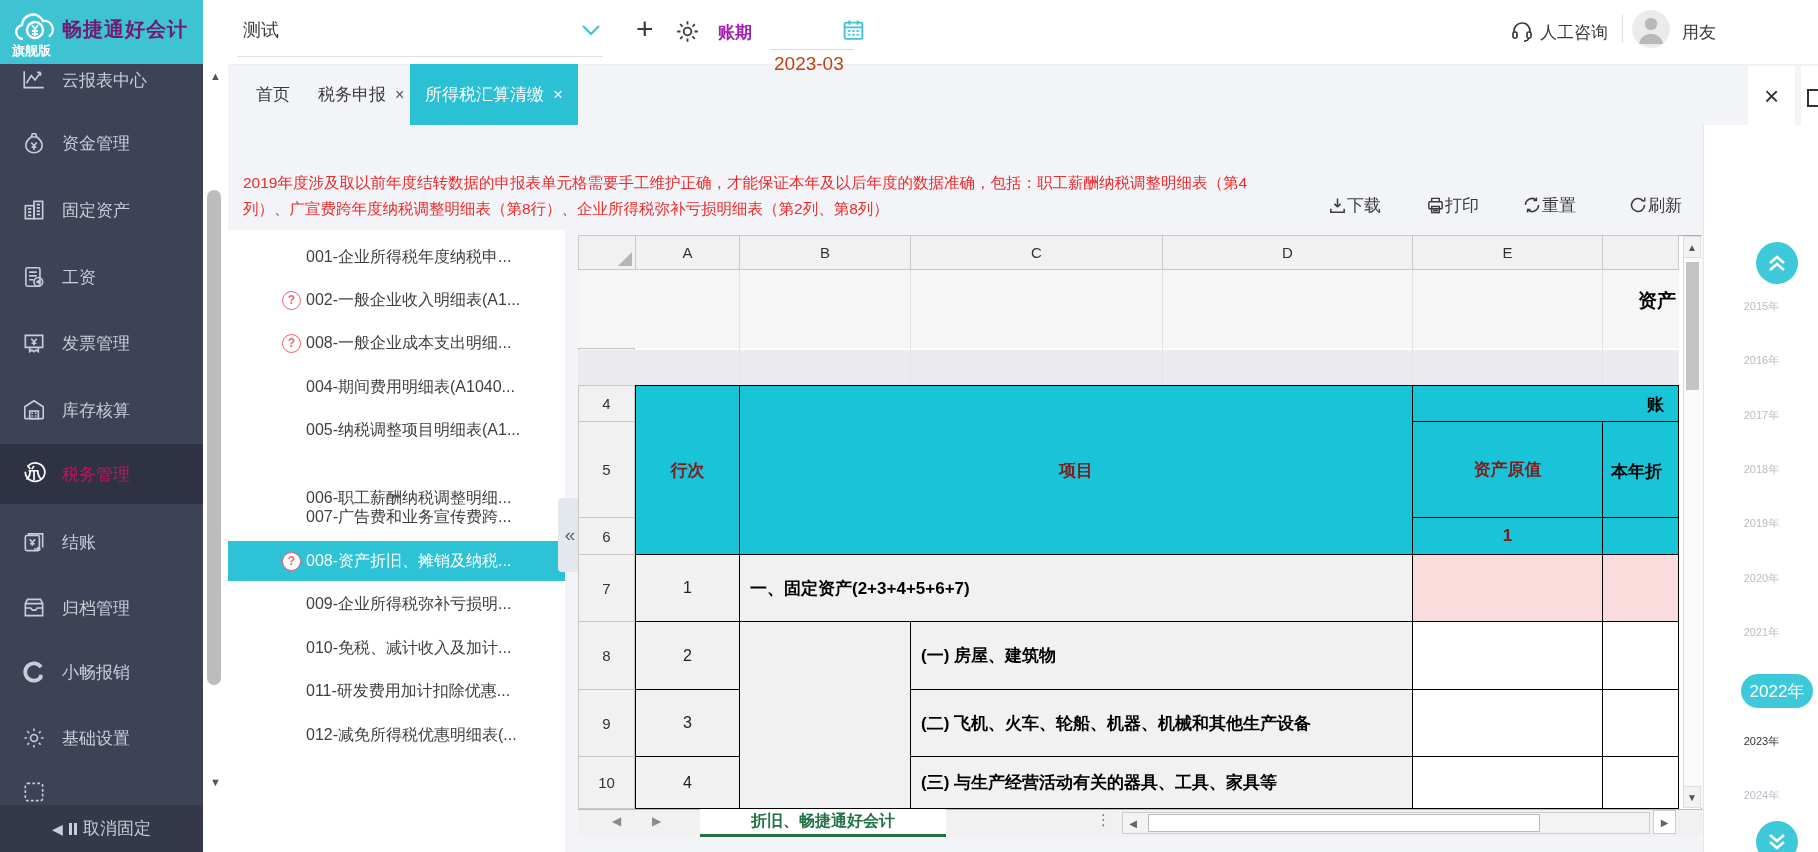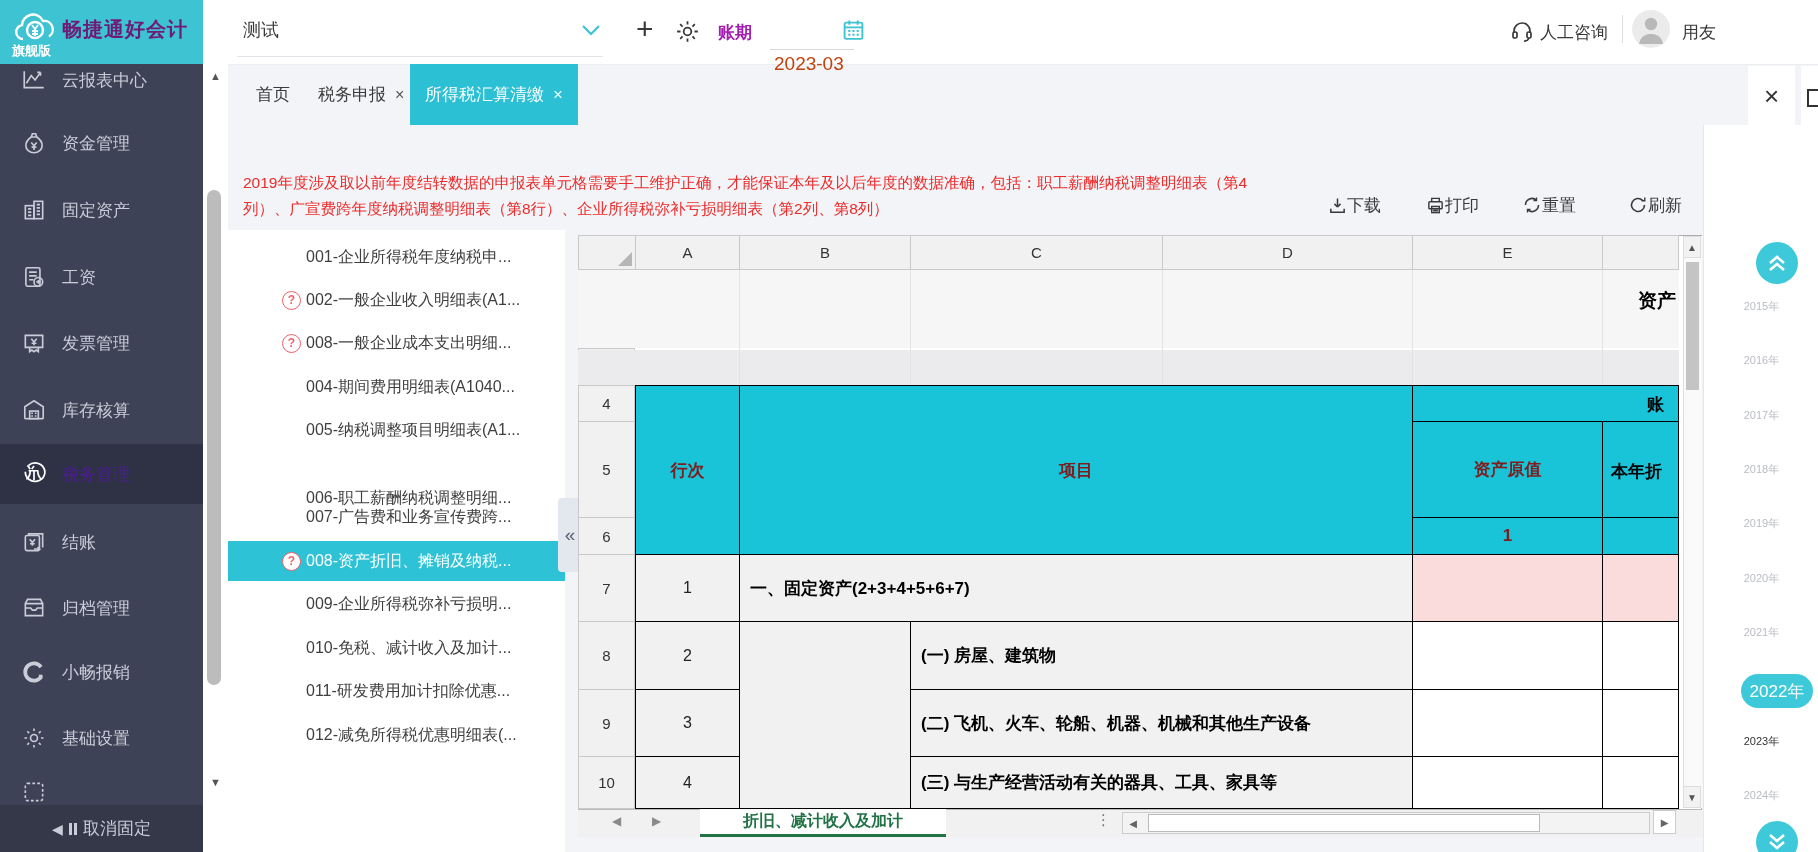--- a/index.html
+++ b/index.html
@@ -19,21 +19,21 @@
   .period-value{left:774px;top:21px;font-size:19px;color:#c2410c;margin-top:32px;}
   .period-line{left:770px;top:49px;width:84px;height:1px;background:#d8d8d8;}
   .consult-label{left:1540px;top:21px;font-size:17px;color:#3a3a3a;}
   .top-divider{left:1622px;top:15px;width:1px;height:28px;background:#ddd;}
   .avatar{left:1632px;top:10px;width:38px;height:38px;border-radius:50%;background:#ebebeb;overflow:hidden;}
   .username{left:1682px;top:21px;font-size:17px;color:#3a3a3a;}
   
   .sidebar{left:0;top:64px;width:203px;height:788px;background:#3e4256;}
   .side-item{left:0;width:203px;height:40px;color:#c9cdd9;font-size:17px;display:flex;align-items:center;gap:15px;padding-left:21px;box-sizing:border-box;cursor:pointer;}
   .side-active-bg{left:0;top:444px;width:203px;height:60px;background:#2e3244;}
-  .side-item.on{color:#4c1d95;}
+  .side-item.on{color:#be185d;}
   .unpin-bar{left:0;top:805px;width:203px;height:47px;background:#343849;color:#c9cdd9;font-size:17px;display:flex;align-items:center;justify-content:center;gap:6px;}
   .unpin-bars{display:flex;gap:2px;}
   .unpin-bars i{display:block;width:3px;height:12px;background:#c9cdd9;}
   .side-scroll{left:203px;top:64px;width:25px;height:788px;background:#fff;}
   .sb-arrow{width:25px;text-align:center;color:#555;font-size:11px;}
   .side-thumb{left:207px;top:190px;width:14px;height:495px;background:#bcbcbc;border-radius:7px;}
   
   .tab{top:64px;height:61px;font-size:17px;color:#3a3a3a;display:flex;align-items:center;gap:9px;cursor:pointer;}
   .tab .x{color:#555;font-size:16px;}
   .tab-active{left:410px;top:64px;width:168px;height:61px;background:#2cc0d4;color:#fff;display:flex;align-items:center;justify-content:center;gap:9px;font-size:17px;}
@@ -525,21 +525,21 @@
     <svg width="18" height="18" viewBox="0 0 18 18" fill="none" stroke="#66707e" stroke-width="2">
         <polyline points="4,4 9,9 4,14"></polyline>
         <polyline points="10,4 15,9 10,14"></polyline>
       </svg>
   </div>
 
   <div class="abs sheet-bottom"></div>
   <div class="abs nav-arrow" style="left:612px;">◀</div>
   <div class="abs nav-arrow" style="left:652px;">▶</div>
   <div class="abs sheet-tab">
-      <span>折旧、减计收入及加计</span>
+      <span>折旧、畅捷通好会计</span>
     </div>
   <div class="abs dots">⋮</div>
   <div class="abs hsb"></div>
   <div class="abs hsb-left">◀</div>
   <div class="abs hsb-thumb"></div>
   <div class="abs hsb-right">▶</div>
 
   <div class="abs rail"></div>
   <div class="abs rail-circle" style="left:1756px;top:242px;">
     <svg width="24" height="22" viewBox="0 0 24 22" fill="none" stroke="#fff" stroke-width="2.6">

